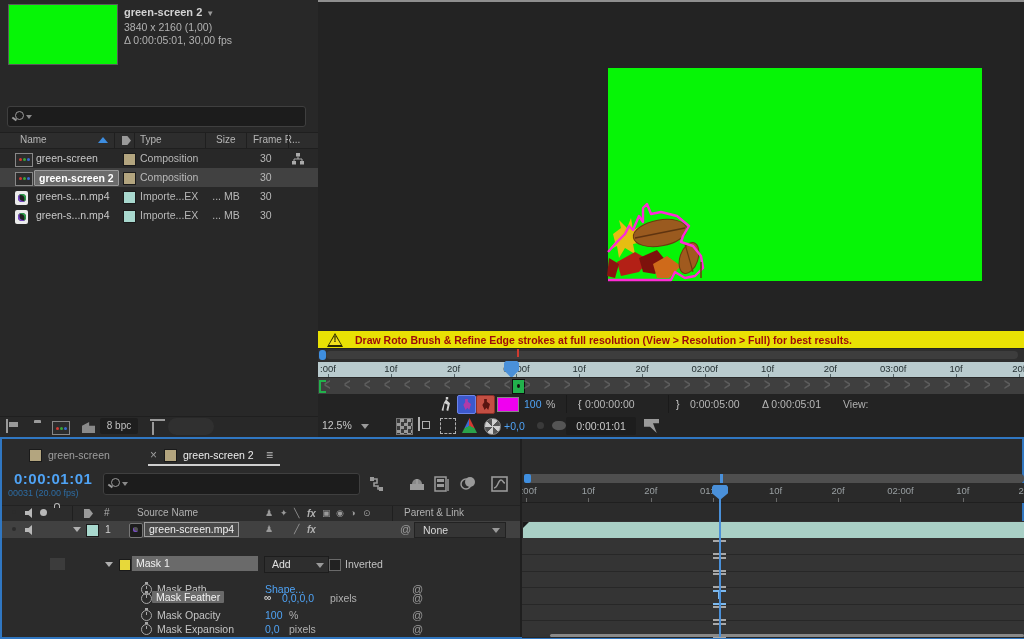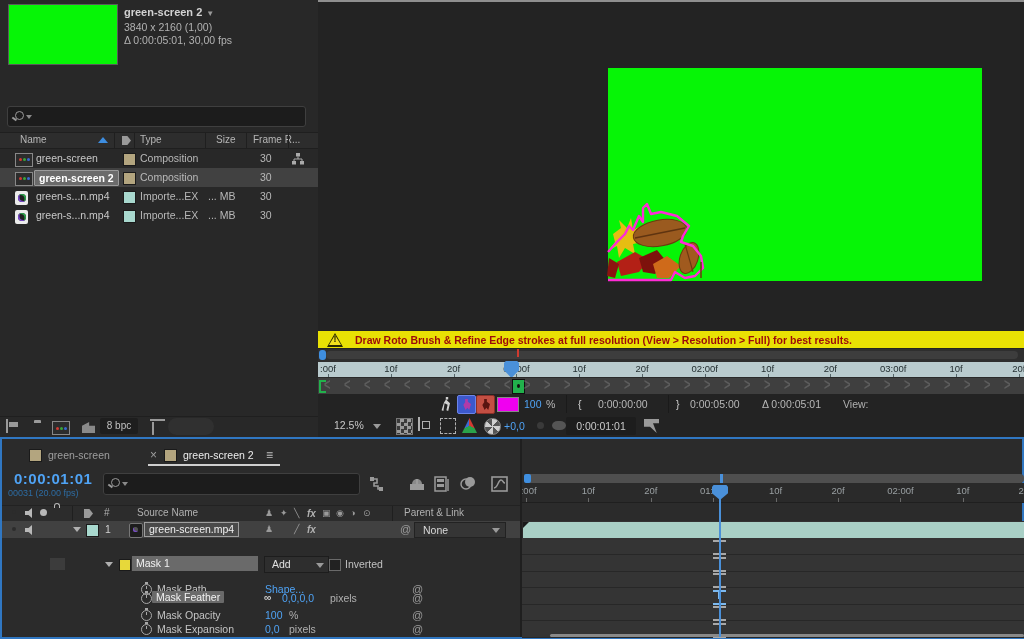--- a/index.html
+++ b/index.html
@@ -37,21 +37,21 @@
   .ic-comp{width:16px;height:12px;background:#2c2c2c;border:1px solid #888;display:flex;align-items:center;justify-content:center;gap:1px;}
   .ic-comp .d{width:3px;height:3px;border-radius:50%;display:inline-block;}
   .d.r{background:#d23a32;} .d.g{background:#3aa53a;} .d.b{background:#3a6ad2;}
   .ic-footage{width:13px;height:14px;background:#ececec;border-radius:2px;display:flex;align-items:center;justify-content:center;}
   .fdot{width:8px;height:8px;border-radius:50%;background:#222;box-shadow:inset 1.5px -1px 0 #7a4ad0, inset -1.5px 1px 0 #2aa34a;}
   .prow .name{left:36px;color:#c8c8c8;}
   .prow .namebox{left:34px;top:1.5px;background:#6b6b6b;color:#fff;font-weight:bold;padding:1px 4px;border-radius:1px;border:1px solid #9a9a9a;}
   .prow .swatch{left:123px;top:4px;width:11px;height:11px;border:1px solid #1a1a1a;}
   .sw-tan{background:#b3a57f;} .sw-teal{background:#a8d8ce;} 
   .prow .type{left:140px;color:#b8b8b8;}
-  .prow .size{left:208px;width:36px;text-align:left;color:#b8b8b8;}
+  .prow .size{left:208px;width:36px;text-align:center;color:#b8b8b8;}
   .prow .rate{left:260px;color:#b8b8b8;}
   .prow .netic{left:292px;top:4px;}
 
   #proj-footer{left:0;top:416px;width:318px;height:21px;background:#282828;border-top:1px solid #1f1f1f;}
   .fic{position:absolute;top:3px;}
   .folder{width:16px;height:10px;background:#9a9a9a;border-radius:1px;position:relative;}
   .folder::before{content:"";position:absolute;left:0;top:-3px;width:7px;height:3px;background:#9a9a9a;border-radius:1px 1px 0 0;}
   .ifoot{width:18px;height:11px;border:1px solid #9a9a9a;position:relative;}
   .ifoot::before{content:"";position:absolute;left:2px;top:2px;width:9px;height:5px;background:#9a9a9a;}
   .bpcbox{position:absolute;left:100px;top:1px;width:38px;height:16px;background:#1e1e1e;border-radius:2px;color:#c0c0c0;text-align:center;line-height:16px;font-size:10px;}
@@ -92,21 +92,21 @@
   .brushbox .person{width:9px;height:11px;clip-path:polygon(35% 0,65% 0,65% 25%,100% 45%,80% 100%,60% 80%,40% 100%,15% 55%,35% 30%);}
   .bb-fg .person{background:#b03aa8;}
   .bb-bg .person{background:#5a1410;}
   #fg-swatch{position:absolute;left:179px;top:3px;width:20px;height:13px;background:#f000f0;border:1px solid #888;}
   .tbtext{position:absolute;top:4px;color:#b8b8b8;}
   .blueval{color:#4fa3f5;}
   .vdiv{position:absolute;top:1px;width:1px;height:18px;background:#1a1a1a;}
   #view-dd{position:absolute;left:556px;top:1px;width:147px;height:17px;background:#1f1f1f;border:1px solid #4a4a4a;border-radius:2px;color:#e2e2e2;text-align:center;line-height:16px;}
 
   #comp-tools2{left:0;top:416px;width:706px;height:21px;}
-  .zoomdd{position:absolute;left:16px;top:3px;color:#c8c8c8;text-align:right;}
+  .zoomdd{position:absolute;left:4px;top:3px;color:#c8c8c8;text-align:right;}
   .ddcar{display:inline-block;margin-left:9px;width:0;height:0;border-left:4px solid transparent;border-right:4px solid transparent;border-top:5px solid #9a9a9a;}
   .checker{width:15px;height:15px;background:
     repeating-conic-gradient(#9a9a9a 0 25%,#3a3a3a 0 50%) 0 0/7px 7px;border:1px solid #777;}
   .roi{width:14px;height:14px;border:1.5px solid #b0b0b0;position:relative;}
   .roi::after{content:"";position:absolute;left:3px;top:3px;width:6px;height:6px;border:1px solid #b0b0b0;}
   .cropic{width:14px;height:14px;border:1.5px dashed #b0b0b0;}
   .rgbic{width:15px;height:15px;background:conic-gradient(#d23a32 0 120deg,#2aa34a 0 240deg,#3a6ad2 0 360deg);clip-path:polygon(50% 0,100% 100%,0 100%);}
   .shutter{width:15px;height:15px;border-radius:50%;background:conic-gradient(#cfcfcf 0 40deg,#555 0 90deg,#cfcfcf 0 130deg,#555 0 180deg,#cfcfcf 0 220deg,#555 0 270deg,#cfcfcf 0 310deg,#555 0 360deg);border:1px solid #888;}
   .camera{width:17px;height:12px;background:#b0b0b0;border-radius:2px;position:relative;}
   .camera::before{content:"";position:absolute;left:5px;top:2px;width:7px;height:7px;border-radius:50%;background:#3a3a3a;}
@@ -380,21 +380,21 @@
           <span class="person"></span>
         </span>
       <span class="brushbox bb-bg" style="left:158px">
           <span class="person"></span>
         </span>
       <span id="fg-swatch"></span>
       <span class="tbtext blueval" style="left:206px">100</span>
       <span class="tbtext" style="left:228px">%</span>
       <span class="vdiv" style="left:248px"></span>
       <span class="tbtext" style="left:260px;color:#d0d0d0">{</span>
-      <span class="tbtext" style="left:280px">0:00:00:00</span>
+      <span class="tbtext" style="left:267px">0:00:00:00</span>
       <span class="vdiv" style="left:350px"></span>
       <span class="tbtext" style="left:358px;color:#d0d0d0">}</span>
       <span class="tbtext" style="left:372px">0:00:05:00</span>
       <span class="tbtext" style="left:444px">Δ 0:00:05:01</span>
       <span class="tbtext" style="left:525px;color:#b0b0b0">View:</span>
     </div>
 
     <div id="comp-tools2" class="a">
       <span class="zoomdd"><span>12.5%</span><span class="ddcar"></span></span>
       <span class="a checker" style="left:78px;top:2px"></span>

